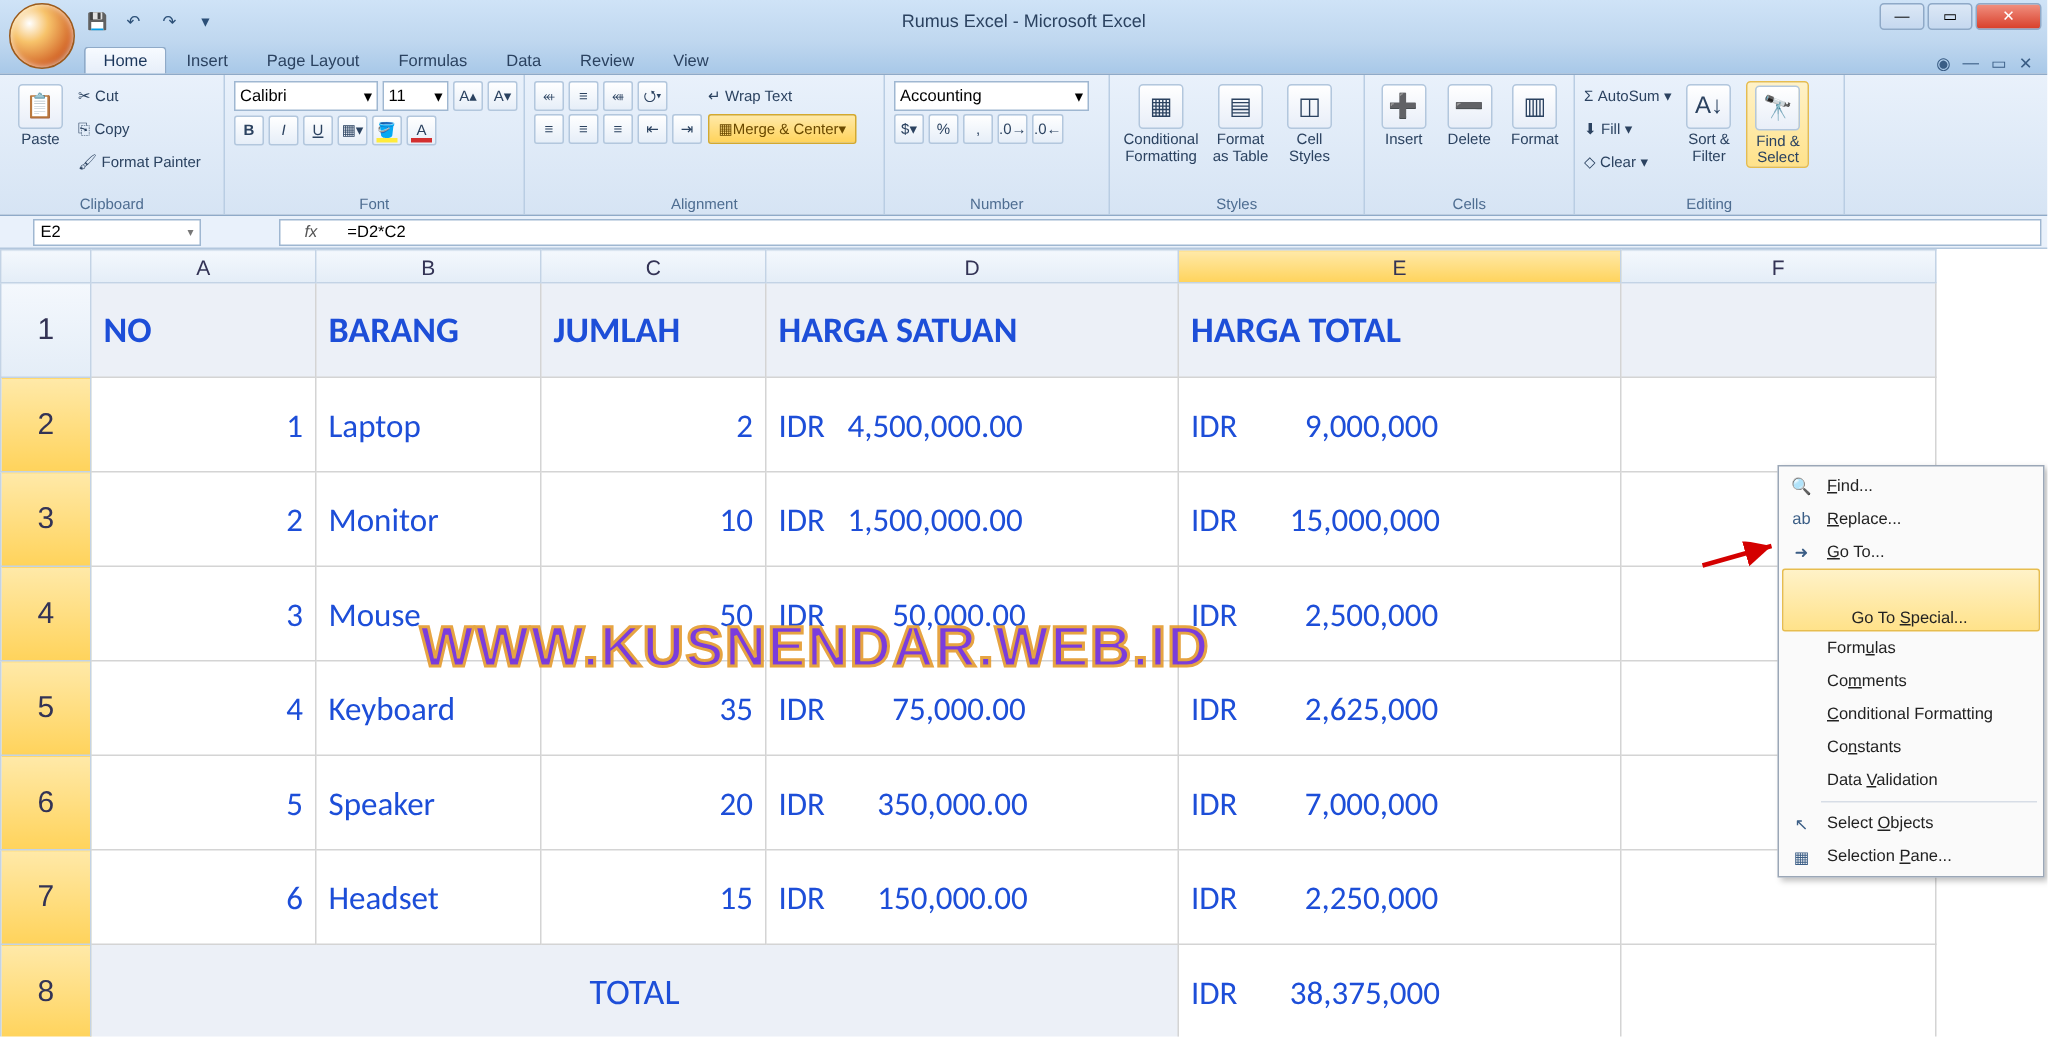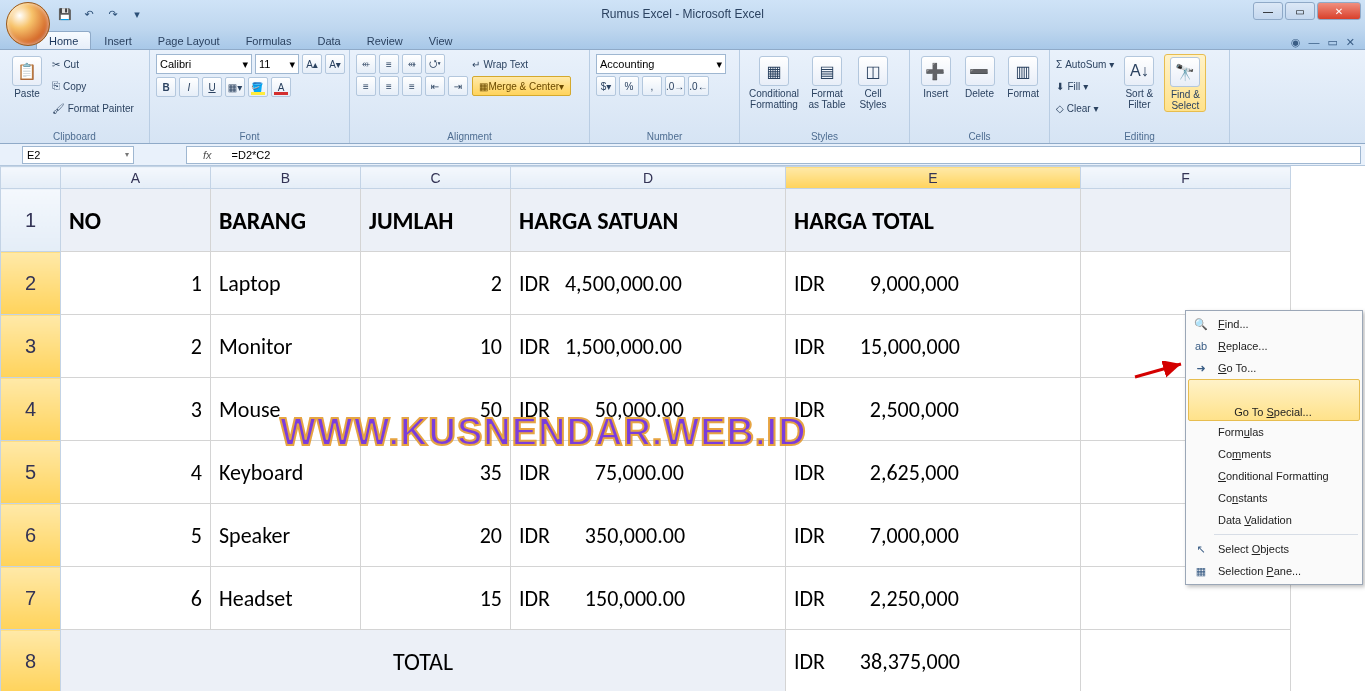--- a/index.html
+++ b/index.html
@@ -9,21 +9,21 @@
   .titlebar { height: 28px; background: linear-gradient(#cfe3f7,#bfd7ef); display:flex; align-items:center; position:relative; }
   .orb { width:44px; height:44px; border-radius:50%; background:radial-gradient(circle at 30% 30%, #fff,#f7c36b 30%,#d4682a 70%,#7b2d0b); position:absolute; left:6px; top:2px; z-index:20; border:1px solid #9a5a1c; box-shadow:inset 0 0 4px rgba(255,255,255,.8);}
   .qat { margin-left:56px; display:flex; gap:6px; align-items:center;}
   .qat .qbtn { width:18px; height:18px; display:flex; align-items:center; justify-content:center; font-size:11px; color:#2b4f77;}
   .title-center { position:absolute; left:50%; transform:translateX(-50%); font-size:12px; color:#2b4260;}
   .winbtns { position:absolute; right:4px; top:2px; display:flex;}
   .winbtn { width:30px; height:18px; background:linear-gradient(#dce8f6,#c5d8ef); border:1px solid #8fa9c7; border-radius:3px; margin-left:2px; display:flex; align-items:center; justify-content:center; font-size:10px;}
   .winbtn.close{ background:linear-gradient(#f08f7f,#d9402b); color:#fff; width:44px;}
 
   
-  .tabsbar { height:22px; background:linear-gradient(#bfd7ef,#a8c8e8); display:flex; align-items:flex-end; padding-left:36px; border-bottom:1px solid #8faac8;}
+  .tabsbar { height:22px; background:linear-gradient(#bfd7ef,#a8c8e8); display:flex; align-items:flex-end; padding-left:56px; border-bottom:1px solid #8faac8;}
   .tab { padding:3px 12px 2px; font-size:11px; color:#2b4260; cursor:default; border:1px solid transparent; border-bottom:none;}
   .tab.active{ background:linear-gradient(#f7fbff,#e6eef9); border-color:#8faac8; border-radius:3px 3px 0 0; color:#1b365b;}
   .tabsbar .helpicons{ margin-left:auto; margin-right:10px; display:flex; gap:8px; font-size:11px; color:#3a5d85;}
 
   
   .ribbon { height:94px; background:linear-gradient(#e9f1fb,#d6e4f4); border-bottom:1px solid #8faac8; display:flex; position:relative;}
   .group { border-right:1px solid #b9cde3; padding:4px 6px 0; display:flex; flex-direction:column; position:relative;}
   .group-label{ position:absolute; bottom:1px; left:0; right:0; text-align:center; font-size:10px; color:#4e6d91;}
   .group-body{ flex:1; display:flex; gap:4px; align-items:flex-start;}
   .bigbtn{ width:42px; display:flex; flex-direction:column; align-items:center; gap:2px; font-size:10px; color:#2b4260; text-align:center; padding-top:2px;}
@@ -40,21 +40,21 @@
   .namebox{ width:112px; height:18px; background:#fff; border:1px solid #9fb7d1; margin-left:22px; font-size:11px; padding:0 4px; display:flex; align-items:center; justify-content:space-between;}
   .fxarea{ flex:1; display:flex; align-items:center; height:18px; background:#fff; border:1px solid #9fb7d1; margin:0 4px 0 2px;}
   .fxarea .fx{ font-style:italic; font-size:11px; padding:0 16px; color:#555;}
   .fxarea .formula{ font-size:11px; padding:0 4px;}
 
   
   .gridwrap{ position:relative; background:#fff; height:calc(691px - 28px - 22px - 94px - 22px);}
   table.sheet{ border-collapse:collapse; table-layout:fixed;}
   .colhdr th{ background:linear-gradient(#f4f8fd,#e4edf7); border:1px solid #c3d3e5; height:22px; font-size:14px; font-weight:normal; color:#335;}
   .rowhdr{ background:linear-gradient(#f4f8fd,#e4edf7); border:1px solid #c3d3e5; width:60px; text-align:center; font-size:20px; color:#335;}
-  td.cell{ border:1px solid #d4d4d4; font-size:22px; padding:4px 8px; height:63px; font-family:Calibri,"Segoe UI",sans-serif; background:#fff; color:#000000;}
+  td.cell{ border:1px solid #d4d4d4; font-size:22px; padding:4px 8px; height:63px; font-family:Calibri,"Segoe UI",sans-serif; background:#fff; color:#1d4ed8;}
   .hdr td.cell{ background:#ecf0f7; font-weight:700; font-size:24px;}
   .datah{ background:#ecf0f7 !important;}
   td.total-label{ background:#ecf0f7; text-align:center; font-size:24px;}
   .num{ text-align:right;}
   .colhdr th.selcol{ background:linear-gradient(#ffe9a8,#ffd35b);}
   .rowhdr.selrng{ background:linear-gradient(#ffe9a8,#ffd35b);}
   .corner{ background:linear-gradient(#f4f8fd,#e4edf7); border:1px solid #c3d3e5;}
 
   
   .watermark{ position:absolute; left:280px; top:245px; font-size:38px; font-weight:900; letter-spacing:1px;

